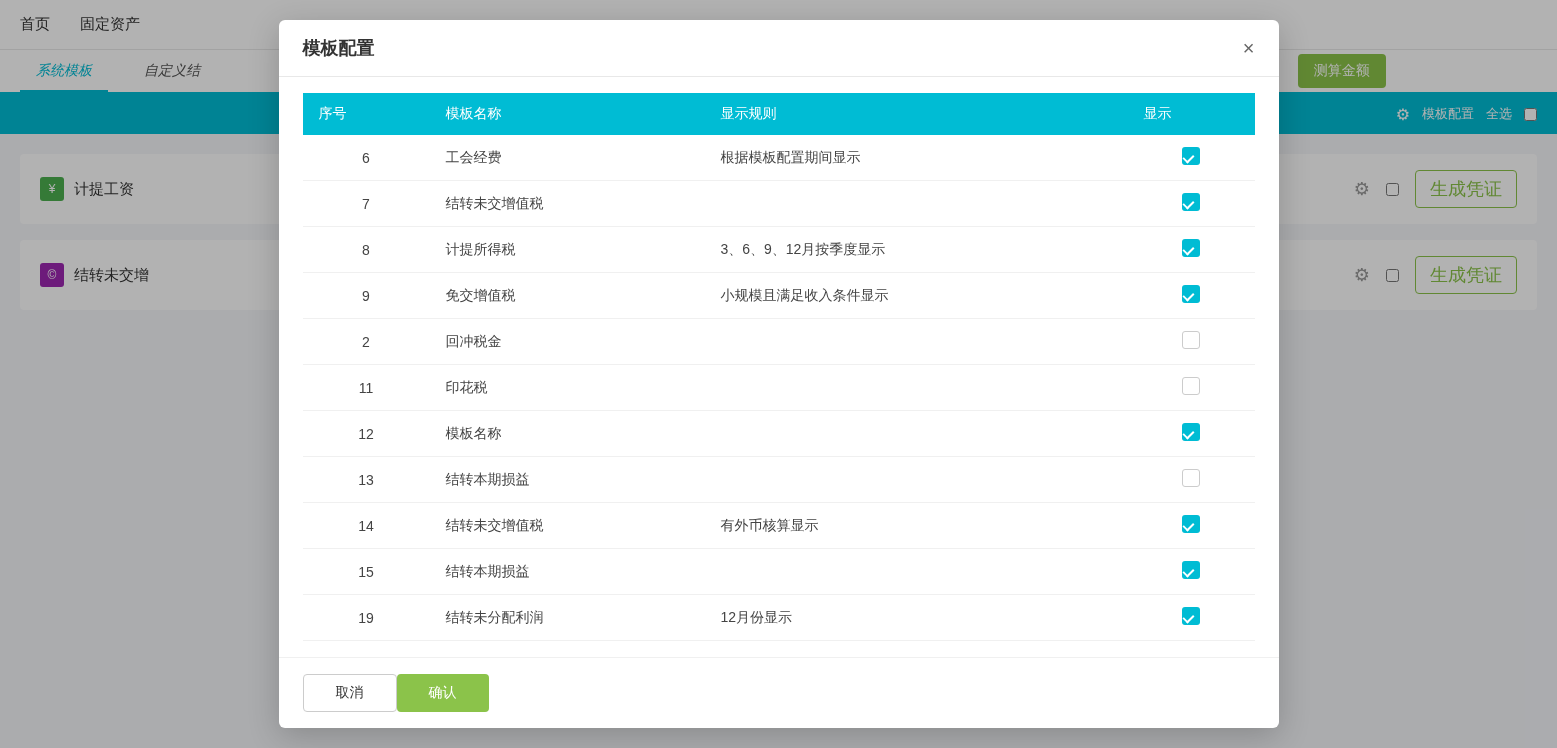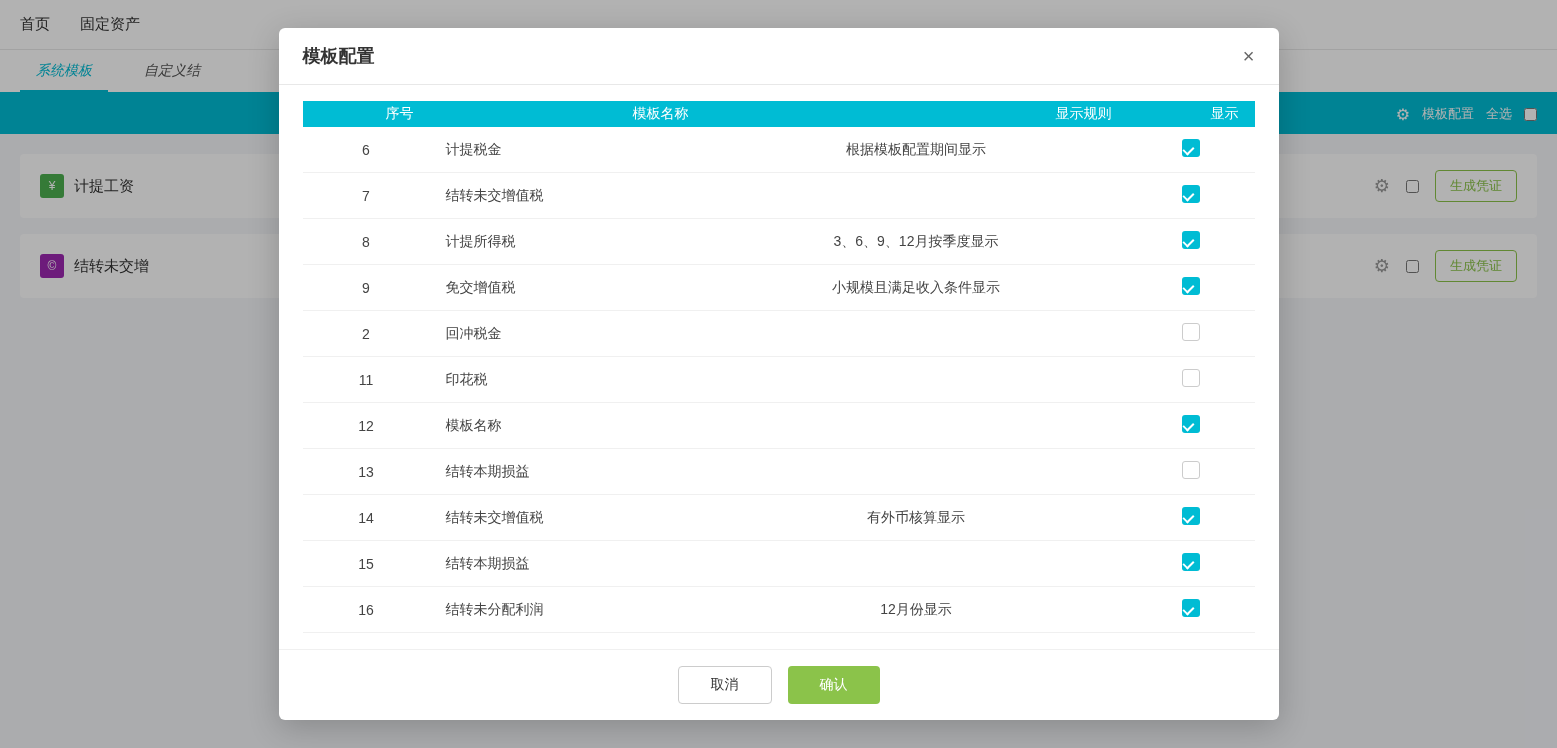--- a/index.html
+++ b/index.html
@@ -115,21 +115,21 @@
       align-items: center;
       gap: 16px;
     }
     .btn-generate {
       border: 1px solid #8bc34a;
       background: #fff;
       color: #8bc34a;
       padding: 6px 14px;
       border-radius: 4px;
       cursor: pointer;
-      font-size: 13px;
+      font-size: 18px;
     }
     .gear-icon {
       color: #999;
       font-size: 18px;
       cursor: pointer;
     }
 
     
     .btn-calc {
       background: #8bc34a;
@@ -214,39 +214,39 @@
     .config-table {
       width: 100%;
       border-collapse: collapse;
       margin-top: 16px;
     }
     .config-table thead tr {
       background: #00bcd4;
       color: #fff;
     }
     .config-table thead th {
-      padding: 4px 16px;
-      text-align: right;
+      padding: 12px 16px;
+      text-align: left;
       font-size: 14px;
       font-weight: normal;
     }
     .config-table tbody tr {
       border-bottom: 1px solid #f0f0f0;
     }
     .config-table tbody td {
       padding: 12px 16px;
       font-size: 14px;
       color: #444;
       text-align: center;
     }
     .config-table tbody td:nth-child(2) {
       text-align: left;
     }
     .config-table tbody td:nth-child(3) {
-      text-align: center;
+      text-align: left;
     }
 
     
     .cb-checked {
       display: inline-block;
       width: 18px; height: 18px;
       background: #00bcd4;
       border-radius: 3px;
       position: relative;
     }
@@ -265,22 +265,21 @@
       width: 18px; height: 18px;
       border: 1.5px solid #ccc;
       border-radius: 3px;
       background: #fff;
     }
 
     
     .modal-footer {
       padding: 16px 24px;
       display: flex;
-      justify-content: center;
-      gap: 16px;
+      gap: 0;
       border-top: 1px solid #f0f0f0;
     }
     .btn-cancel {
       padding: 9px 32px;
       border: 1px solid #ccc;
       background: #fff;
       color: #333;
       border-radius: 4px;
       font-size: 14px;
       cursor: pointer;
@@ -321,20 +320,31 @@
 <div class="bg-page">
 
   <div class="top-nav">
     <span class="top-nav-item">首页</span>
     <span class="top-nav-item">固定资产</span>
   </div>
 
   <div class="sub-nav">
     <div class="sub-nav-tab active">系统模板</div>
     <div class="sub-nav-tab">自定义结</div>
+    <div class="right-top-buttons">
+      <button class="btn-calc">测算金额</button>
+      <button class="btn-video">
+        <span>▶</span>
+        <span>视频</span>
+      </button>
+      <button class="btn-refresh">
+        <span>↻</span>
+        <span>刷新</span>
+      </button>
+    </div>
   </div>
 
   <div class="toolbar">
     <span style="color:#fff; font-size:16px;">⚙</span>
     <button class="btn-template">模板配置</button>
     <span class="btn-select-all">全选</span>
     <input type="checkbox" style="">
   </div>
 
   <div class="content-area">
@@ -385,21 +395,21 @@
           <tr>
             <th>序号</th>
             <th>模板名称</th>
             <th>显示规则</th>
             <th>显示</th>
           </tr>
         </thead>
         <tbody id="table-body">
         <tr>
               <td>6</td>
-              <td>计提税金</td>
+              <td>工会经费</td>
               <td>根据模板配置期间显示</td>
               <td style="text-align: center;"><span class="cb-checked" style="cursor: pointer;"></span></td>
             </tr>
             <tr>
               <td>7</td>
               <td>结转未交增值税</td>
               <td></td>
               <td style="text-align: center;"><span class="cb-checked" style="cursor: pointer;"></span></td>
             </tr>
             <tr>
@@ -444,21 +454,21 @@
               <td>有外币核算显示</td>
               <td style="text-align: center;"><span class="cb-checked" style="cursor: pointer;"></span></td>
             </tr>
             <tr>
               <td>15</td>
               <td>结转本期损益</td>
               <td></td>
               <td style="text-align: center;"><span class="cb-checked" style="cursor: pointer;"></span></td>
             </tr>
             <tr>
-              <td>16</td>
+              <td>19</td>
               <td>结转未分配利润</td>
               <td>12月份显示</td>
               <td style="text-align: center;"><span class="cb-checked" style="cursor: pointer;"></span></td>
             </tr>
           </tbody>
       </table>
     </div>
 
     <div class="modal-footer">
       <button class="btn-cancel">取消</button>

